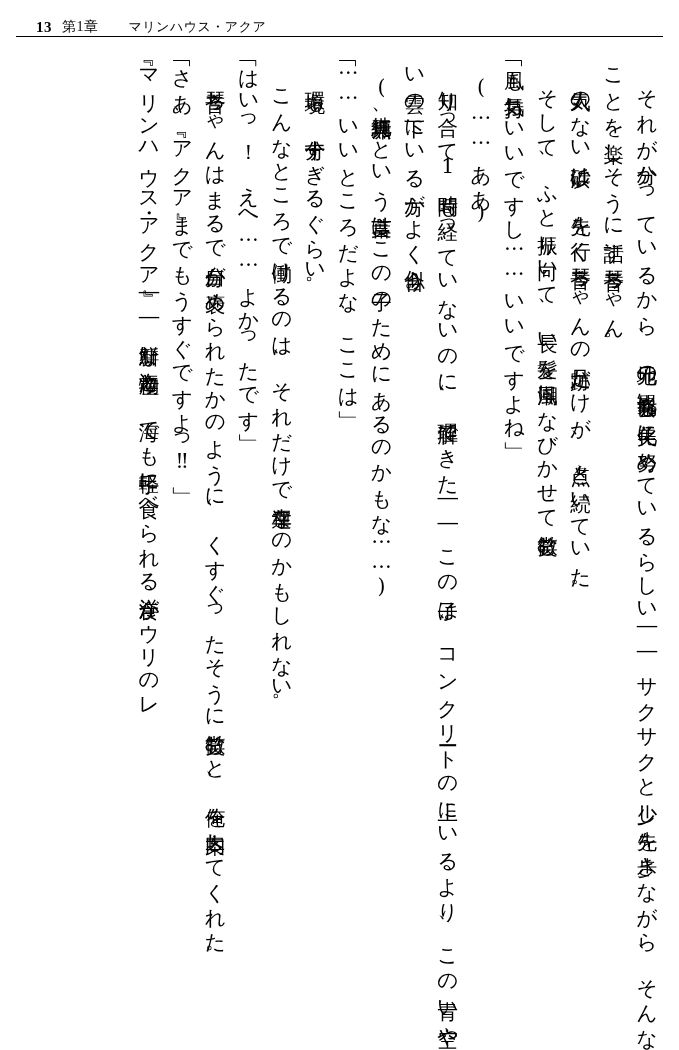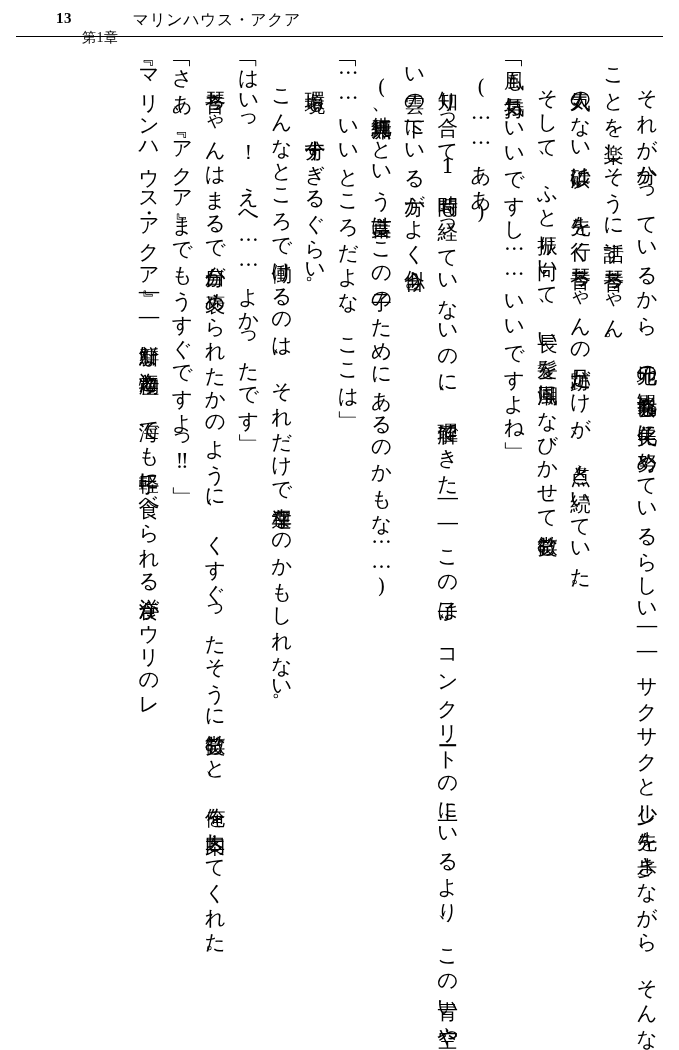--- a/index.html
+++ b/index.html
@@ -21,40 +21,40 @@
   }
 
   
   .header {
     position: absolute;
     top: 10px;
     left: 0;
     width: 679px;
     height: 26px;
     box-sizing: border-box;
-    padding-left: 56px;
+    padding-left: 36px;
     display: flex;
-    align-items: flex-start;
+    align-items: flex-end;
     gap: 10px;
     font-size: 14.5px;
     letter-spacing: 0.5px;
     white-space: nowrap;
   }
   .header .page-number {
     font-weight: bold;
     font-size: 15px;
     font-family: "Liberation Serif", serif;
   }
   .header .chapter-label {
     font-size: 14px;
     margin-top: 19px;
   }
   .header .chapter-title {
-    font-size: 16px;
-    margin-left: 4px;
+    font-size: 13px;
+    margin-left: 20px;
   }
   .header-rule {
     position: absolute;
     top: 36px;
     left: 16px;
     width: 647px;
     height: 1px;
     background: #000000;
   }
 

